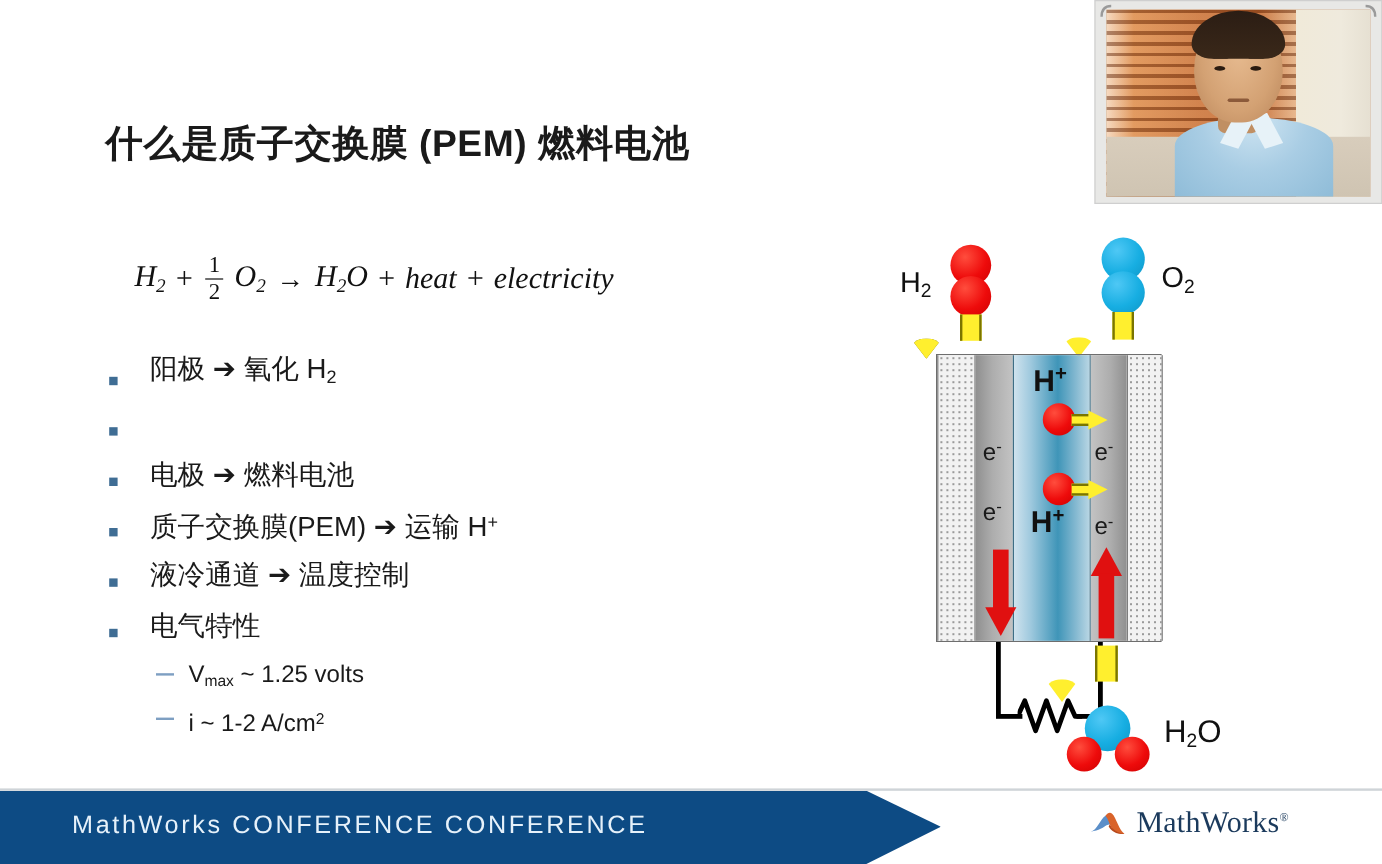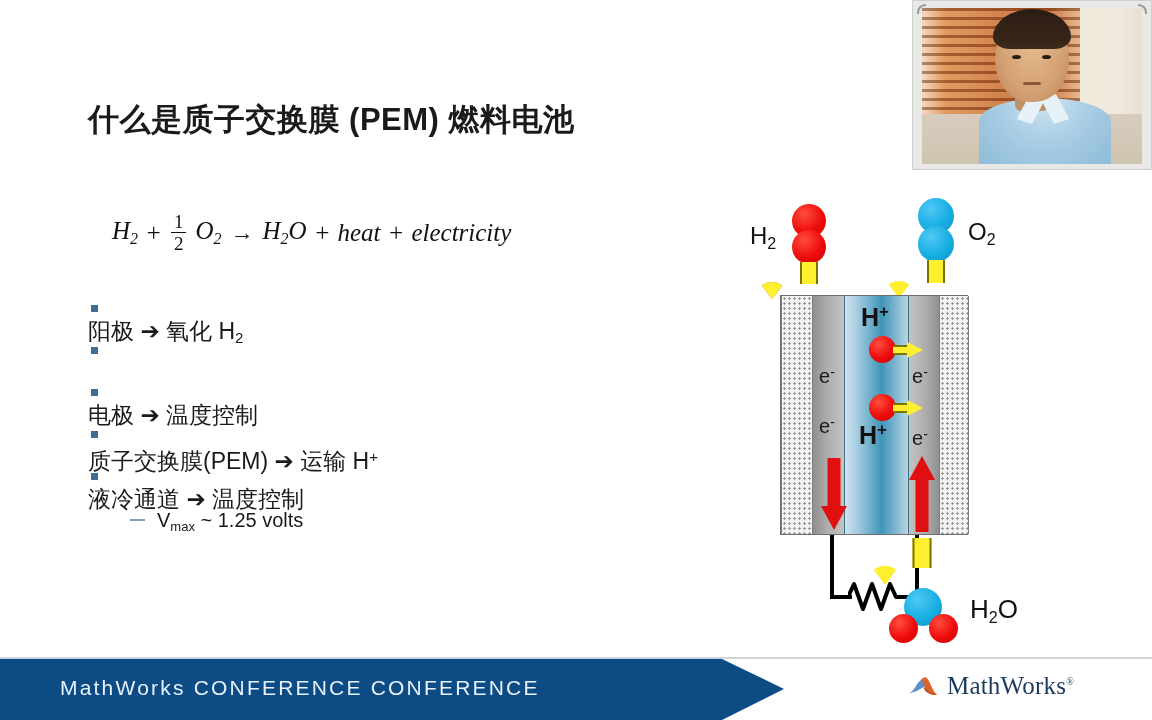--- a/index.html
+++ b/index.html
@@ -28,21 +28,21 @@
   }
   .equation .sub{font-size:16px;vertical-align:-.32em;font-style:italic;}
   .frac{display:inline-flex;flex-direction:column;align-items:center;
         font-size:19px;line-height:1;vertical-align:middle;margin:0 2px;font-style:normal;}
   .frac .num{padding:0 3px 1px 3px;}
   .frac .den{padding:1px 3px 0 3px;border-top:1.4px solid #111;}
   .arrowch{font-style:normal;font-size:23px;padding:0 2px;}
 
   
   .bullets{position:absolute;left:88px;top:292px;width:560px;}
-  .b-row{display:flex;align-items:flex-start;margin-bottom:4px;height:38px;flex-direction:column;}
+  .b-row{display:flex;align-items:center;margin-bottom:4px;height:38px;}
   .b-mark{
     width:7px;height:7px;background:#3f6d94;
     margin:13px 27px 0 3px;flex:0 0 auto;
   }
   .b-text{font-size:23px;color:#1a1a1a;line-height:38px;white-space:nowrap;}
   .b-text .sub{font-size:15px;vertical-align:-.25em;}
   .b-text .sup{font-size:15px;vertical-align:.45em;}
 
   .s-row{display:flex;align-items:flex-start;margin-bottom:1px;height:36px;padding-left:42px;}
   .s-mark{
@@ -200,39 +200,47 @@
       <span class="b-mark"></span>
       <span class="b-text"><span>阳极  ➔  氧化 H</span><span class="sub">2</span></span>
     </div>
 
     <div class="b-row">
       <span class="b-mark"></span>
     </div>
 
     <div class="b-row">
       <span class="b-mark"></span>
-      <span class="b-text"><span>电极  ➔  温度控制</span></span>
+      <span class="b-text"><span>电极  ➔  燃料电池</span></span>
     </div>
 
     <div class="b-row">
       <span class="b-mark"></span>
       <span class="b-text"><span>质子交换膜(PEM)  ➔  运输 H</span><span class="sup">+</span></span>
     </div>
 
     <div class="b-row">
       <span class="b-mark"></span>
       <span class="b-text"><span>液冷通道  ➔  温度控制</span></span>
     </div>
 
+    <div class="b-row">
+      <span class="b-mark"></span>
+      <span class="b-text"><span>电气特性</span></span>
+    </div>
 
     <div class="s-row">
       <span class="s-mark"></span>
       <span class="s-text"><span>V</span><span class="sub">max</span><span> ~ 1.25 volts</span></span>
     </div>
 
+    <div class="s-row">
+      <span class="s-mark"></span>
+      <span class="s-text"><span>i ~ 1-2 A/cm</span><span class="sup">2</span></span>
+    </div>
 
 
   </div>
 
   <div class="diagram">
 
     <div class="mol">
       <div class="sphere red" style="left:62px;top:14px;width:34px;height:34px;"></div>
       <div class="sphere red" style="left:62px;top:40px;width:34px;height:34px;"></div>
     </div>

